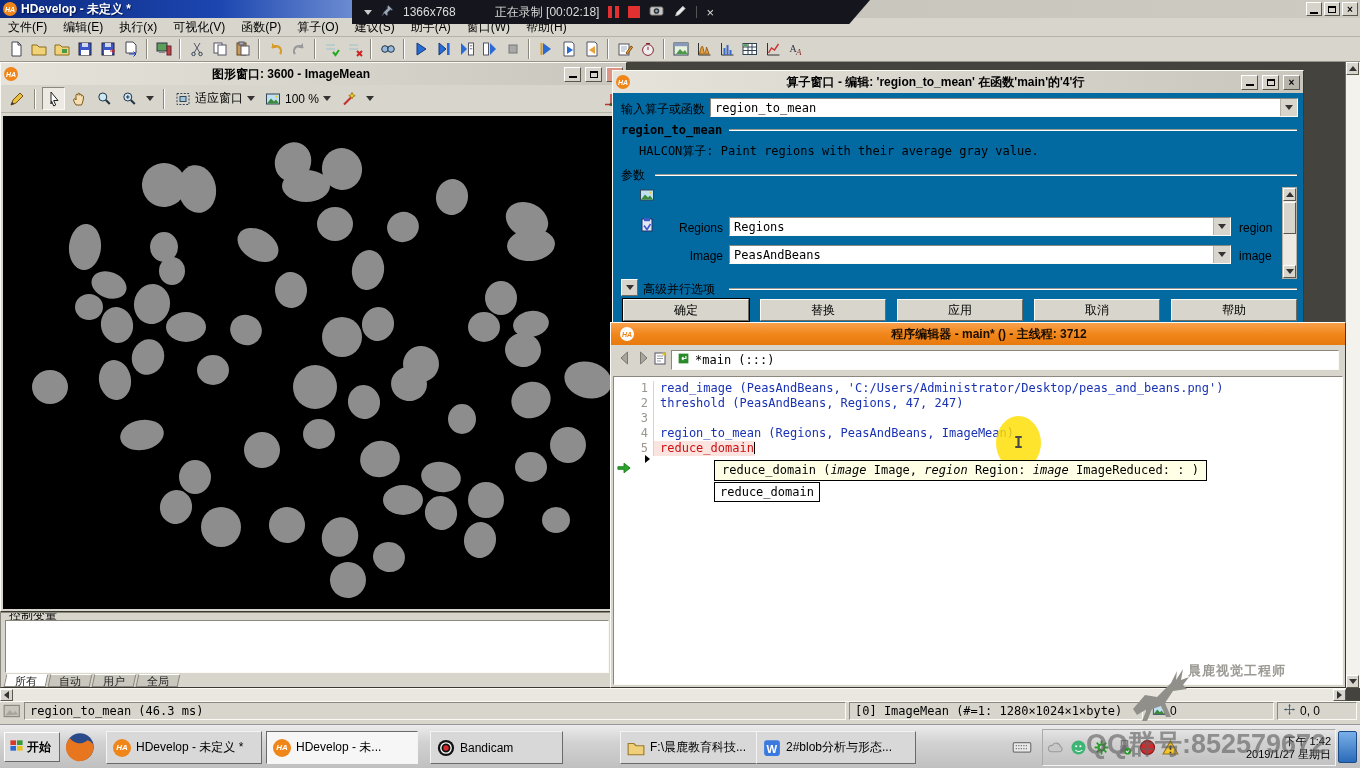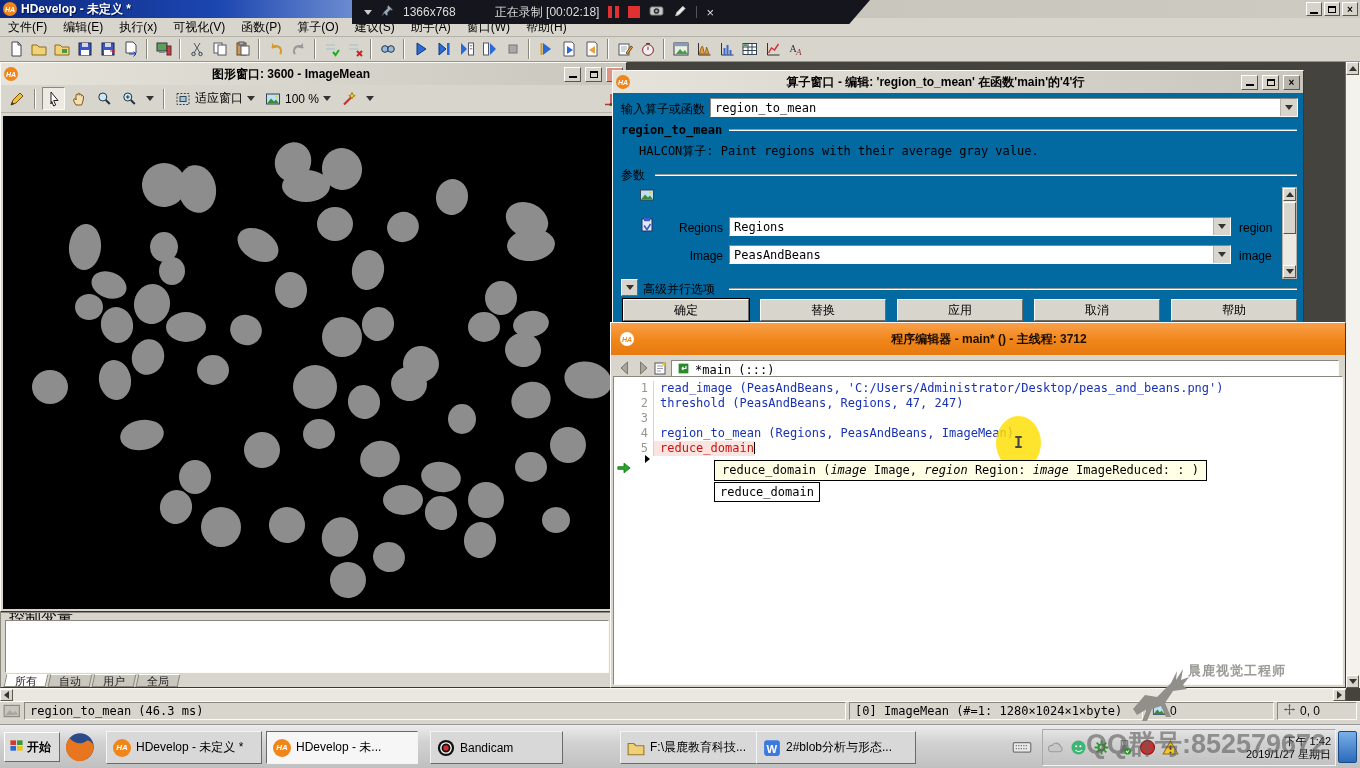--- a/index.html
+++ b/index.html
@@ -48,21 +48,21 @@
   display:flex;align-items:center;justify-content:center;flex:none}
 .wtbtn.close-red{background:#dd9484}
 .gfx-tools{height:28px;display:flex;align-items:center;gap:2px;padding:0 4px;border-bottom:1px solid #b5b2a9}
 .gt-btn{width:23px;height:23px;display:flex;align-items:center;justify-content:center}
 .gt-btn.pressed{background:#eceae3;border:1px solid;border-color:#8a877f #fcfaf4 #fcfaf4 #8a877f}
 .gt-combo{display:flex;align-items:center;gap:4px;padding:1px 4px;height:22px}
 .gfx-canvas{position:absolute;left:2px;top:53px;width:621px;height:493px;background:#000}
 
 .varwin{position:absolute;left:0;top:612px;width:627px;height:76px;background:#d8d5cc;z-index:1;overflow:hidden;
   border:1px solid;border-color:#8a877f #3a3833 #3a3833 #8a877f}
-.var-label{position:absolute;left:8px;top:-6px;font-size:16px;color:#000}
+.var-label{position:absolute;left:8px;top:-6px;font-size:12px;color:#000}
 .var-panel{position:absolute;left:4px;top:7px;width:604px;height:53px;background:#fff}
 .var-vscroll{position:absolute;right:3px;top:7px;width:13px;height:53px;background:#e3e1d9;border:1px solid #b5b2a9}
 .var-tabs{position:absolute;left:4px;top:61px;display:flex;gap:2px}
 .vtab{padding:0 9px;height:13px;line-height:12px;font-size:11px;background:#cac7be;color:#222;
   border:1px solid #8a877f;border-top:1px solid #fff;transform:skewX(-12deg)}
 .vtab.active{background:#fff}
 .vtab span{display:inline-block;transform:skewX(12deg)}
 
 .opwin{position:absolute;left:612px;top:70px;width:692px;height:254px;background:#0369a1;z-index:5;
   border:1px solid;border-color:#fcfaf4 #3a3833 #3a3833 #fcfaf4}
@@ -76,21 +76,21 @@
   border:1px solid;border-color:#fcfaf4 #6e6b63 #6e6b63 #fcfaf4}
 .op-btn.def{outline:1px solid #000}
 .op-scroll{position:absolute;left:669px;top:116px;width:15px;height:92px;background:#eceae3;border:1px solid #b5b2a9}
 .sc-btn{position:absolute;left:0;width:13px;height:13px;background:#d8d5cc;border:1px solid;border-color:#fff #5a574f #5a574f #fff;
   display:flex;align-items:center;justify-content:center}
 .adv-toggle{position:absolute;left:8px;top:208px;width:17px;height:17px;background:#d8d5cc;display:flex;align-items:center;justify-content:center;
   border:1px solid;border-color:#fcfaf4 #6e6b63 #6e6b63 #fcfaf4}
 
 .edwin{position:absolute;left:610px;top:322px;width:736px;height:366px;background:#d8d5cc;z-index:10;
   border:1px solid;border-color:#fcfaf4 #3a3833 #3a3833 #fcfaf4}
-.ed-title{height:32px;display:flex;align-items:center;gap:8px;padding:0 9px;font-weight:bold;color:#1a0d00;
+.ed-title{height:22px;display:flex;align-items:center;gap:8px;padding:0 9px;font-weight:bold;color:#1a0d00;
   background:linear-gradient(180deg,#f9a04a 0%,#f08519 55%,#e87a0e 100%)}
 .ed-title .t{flex:1;text-align:center}
 .ed-tools{height:29px;display:flex;align-items:center;gap:2px;padding:0 6px}
 .fn-combo{flex:1;height:20px;background:#fff;display:flex;align-items:center;gap:5px;padding:0 5px;
   border:1px solid;border-color:#8a877f #fcfaf4 #fcfaf4 #8a877f}
 .ed-code{position:absolute;left:2px;top:53px;width:730px;height:309px;background:#fff;overflow:hidden;
   border:1px solid;border-color:#8a877f #fcfaf4 #fcfaf4 #8a877f;font-family:"DejaVu Sans Mono","Liberation Mono",monospace;font-size:12px}
 .crow{display:flex;height:15px;line-height:15px;white-space:pre}
 .crows{padding-top:4px}
 .ln{width:40px;flex:none;text-align:right;padding-right:5px;color:#9a978f;border-right:1px solid #d8d5cc}

